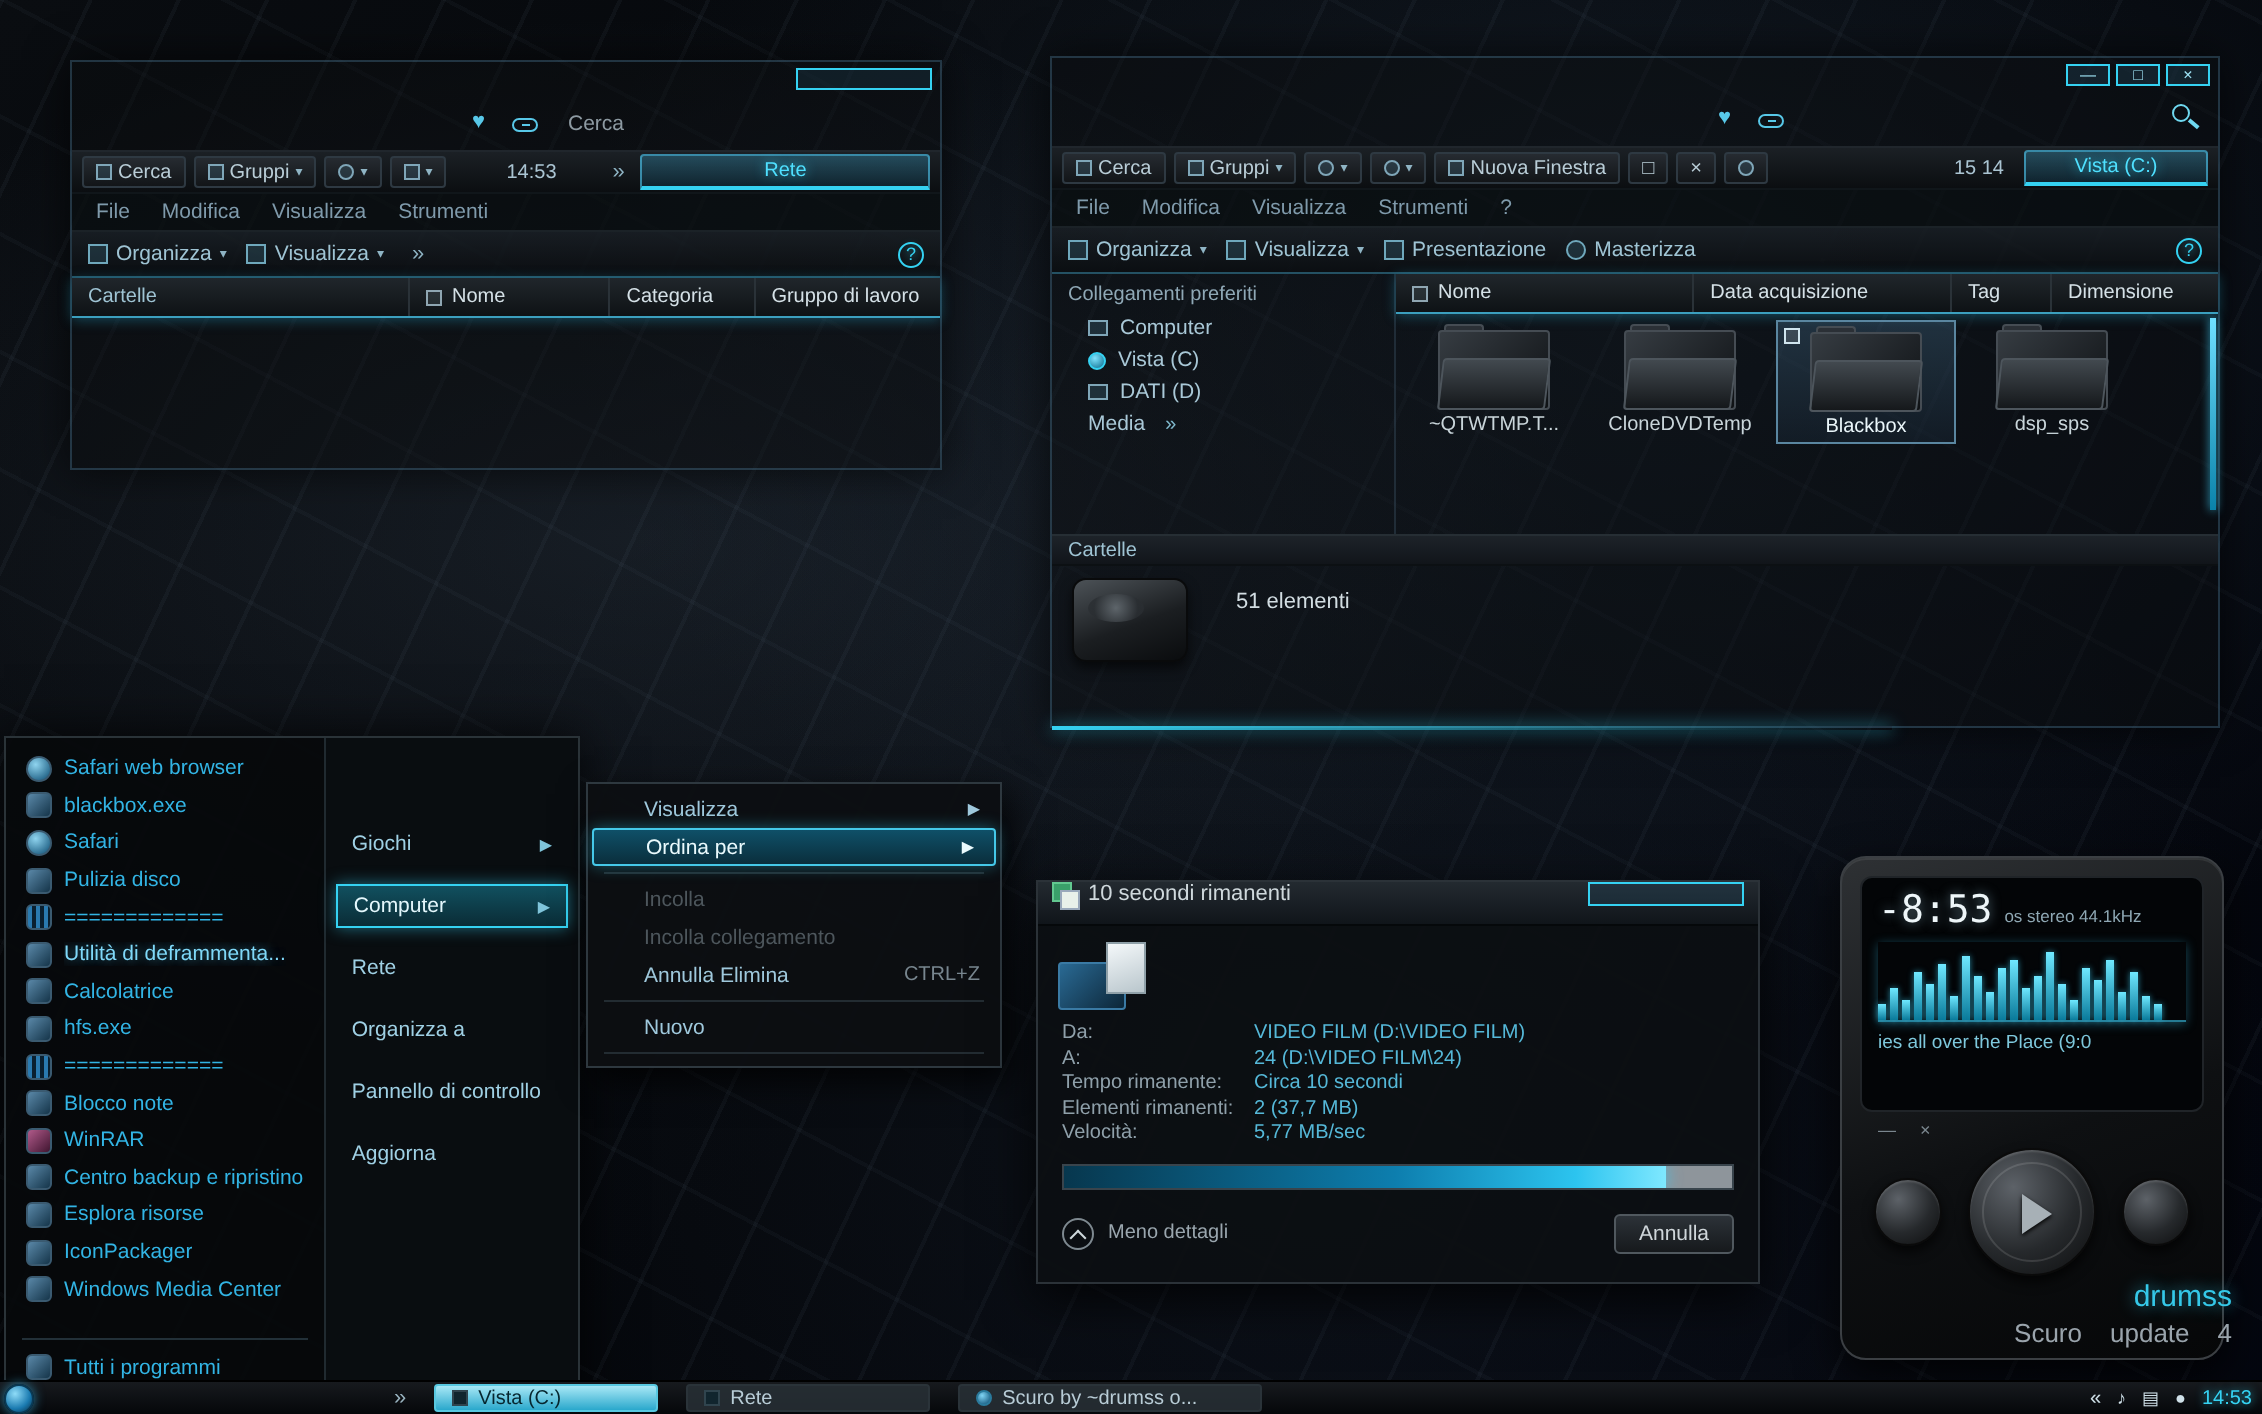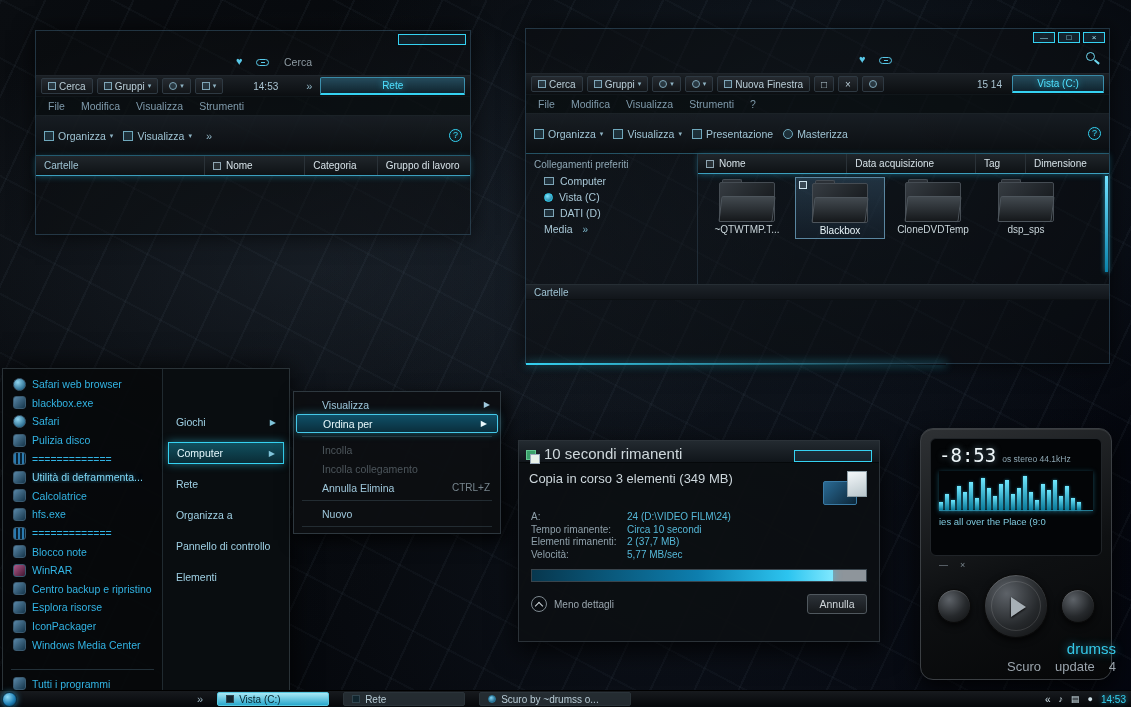--- a/index.html
+++ b/index.html
@@ -36,21 +36,21 @@
   .tbtn .round{border-radius:50%;}
   .caret{font-size:7px;color:#8fb4c4;}
   .tbtime{color:#aac4d2;margin:0 6px;white-space:nowrap;}
   .ovf{color:#8fb4c4;font-size:11px;margin:0 4px;}
   .tab{display:flex;align-items:center;justify-content:center;height:18px;padding:0 12px;
        background:linear-gradient(rgba(50,130,160,0.45),rgba(20,60,80,0.45));
        border:1px solid rgba(80,200,240,0.6);border-bottom:2px solid #35d2f2;
        color:#4fe0ff;text-shadow:0 0 6px rgba(53,210,242,0.8);border-radius:2px 2px 0 0;white-space:nowrap;}
   .menubar{display:flex;align-items:center;gap:16px;height:19px;padding:0 12px;font-size:10.5px;color:#7f9aab;
            background:rgba(10,14,17,0.55);border-bottom:1px solid #1b2227;}
-  .cmdbar{display:flex;align-items:center;gap:10px;height:40px;padding:0 8px;font-size:10.5px;color:#9fc4d4;
+  .cmdbar{display:flex;align-items:center;gap:10px;height:23px;padding:0 8px;font-size:10.5px;color:#9fc4d4;
           background:linear-gradient(rgba(26,32,38,0.8),rgba(10,13,16,0.8));border-bottom:1px solid rgba(60,180,220,0.35);}
   .cmditem{display:flex;align-items:center;gap:4px;white-space:nowrap;}
   .cmdico{width:10px;height:10px;border:1px solid #6fa8bc;background:rgba(60,110,130,0.3);}
   .cmdico.disc{border-radius:50%;}
   .helpico{margin-left:auto;width:13px;height:13px;border:1.5px solid #35d2f2;border-radius:50%;
            color:#35d2f2;font-size:9px;line-height:11px;text-align:center;text-shadow:0 0 5px rgba(53,210,242,0.9);}
   .headrow{display:flex;align-items:stretch;height:20px;font-size:10px;color:#d5e1e7;
            background:linear-gradient(#20262b,#0e1215);border-bottom:1px solid rgba(70,200,240,0.75);
            box-shadow:0 1px 6px rgba(40,180,220,0.35);}
   .hcell{display:flex;align-items:center;gap:5px;padding:0 8px;border-left:1px solid #2a3238;white-space:nowrap;overflow:hidden;}
@@ -120,22 +120,22 @@
   .cm-item.selected{margin:0 2px;padding-left:26px;border:1px solid #45c8e8;border-radius:2px;
       background:linear-gradient(#0f5068,#0a2e3c);color:#eafafd;box-shadow:0 0 8px rgba(53,210,242,0.4);}
   .cm-item .sub{margin-left:auto;font-size:8px;}
   .cm-item .short{margin-left:auto;color:#78868f;font-size:10px;}
   .cm-sep{height:1px;background:#232c32;margin:3px 8px;}
   .cm-ico{position:absolute;left:8px;top:4px;width:11px;height:11px;border-radius:2px;
       background:linear-gradient(135deg,#4a9ad0,#103048);border:1px solid #3a6a8c;}
   
   #copy-dialog{position:absolute;left:518px;top:440px;width:362px;height:202px;background:rgba(12,15,18,0.94);
       border:1px solid #2b3238;box-shadow:0 8px 24px rgba(0,0,0,0.8);}
-  .cd-cap{display:flex;align-items:flex-end;gap:6px;height:22px;padding:0 7px;
-      background:linear-gradient(#232a30,#10151a);border-bottom:1px solid #05080a;font-size:15px;color:#cfd8dc;}
+  .cd-cap{display:flex;align-items:flex-start;gap:6px;height:22px;padding:0 7px;
+      background:linear-gradient(#232a30,#10151a);border-bottom:1px solid #05080a;font-size:11px;color:#cfd8dc;}
   .copyico{width:12px;height:12px;position:relative;}
   .copyico::before{content:"";position:absolute;left:0;top:0;width:8px;height:8px;background:#3aa06a;border:1px solid #62c890;}
   .copyico::after{content:"";position:absolute;left:4px;top:4px;width:8px;height:8px;background:#e8f2ea;border:1px solid #9ab;}
   .cd-ctl{margin-left:auto;width:78px;height:12px;border:1px solid #35d2f2;background:rgba(35,70,90,0.35);}
   .cd-head{display:flex;align-items:flex-start;gap:8px;padding:8px 10px 2px;}
   .cd-heading{flex:1;font-size:13px;color:#ccd6db;}
   .copygfx{flex:none;width:46px;height:34px;position:relative;}
   .copygfx .gfold{position:absolute;left:0;bottom:0;width:34px;height:24px;background:linear-gradient(135deg,#2a6a94,#0c2638);border:1px solid #3a7aa4;border-radius:2px;}
   .copygfx .gsheet{position:absolute;right:2px;top:0;width:20px;height:26px;background:linear-gradient(160deg,#f4f8fa,#b9c6cc);border:1px solid #8fa0a8;}
   .cd-fields{padding:4px 12px 0;font-size:10px;line-height:12.5px;}
@@ -381,52 +381,56 @@
         </div>
         <div class="fgrid">
           <div class="fitem">
             <div class="folder-shape">
                 <div class="ftab"></div>
                 <div class="fback"></div>
                 <div class="ffront"></div>
               </div>
             <div class="flabel">~QTWTMP.T...</div>
           </div>
+          <div class="fitem">
+            <div class="folder-shape">
+                <div class="ftab"></div>
+                <div class="fback"></div>
+                <div class="ffront"></div>
+              </div>
+            <div class="flabel">CloneDVDTemp</div>
+          </div>
           <div class="fitem selected">
             <span class="selchk"></span>
             <div class="folder-shape">
                 <div class="ftab"></div>
                 <div class="fback"></div>
                 <div class="ffront"></div>
               </div>
             <div class="flabel">Blackbox</div>
           </div>
           <div class="fitem">
             <div class="folder-shape">
                 <div class="ftab"></div>
                 <div class="fback"></div>
                 <div class="ffront"></div>
               </div>
-            <div class="flabel">CloneDVDTemp</div>
-          </div>
-          <div class="fitem">
-            <div class="folder-shape">
-                <div class="ftab"></div>
-                <div class="fback"></div>
-                <div class="ffront"></div>
-              </div>
             <div class="flabel">dsp_sps</div>
           </div>
         </div>
         <div class="vscroll"></div>
       </div>
     </div>
     <div class="cartbar">
         <span>Cartelle</span>
       </div>
+    <div class="statusrow">
+      <div class="drive-icon"></div>
+      <span class="statustext">51 elementi</span>
+    </div>
     <div class="winglow"></div>
   </div>
 
   <div id="start-menu">
     <div class="sm-left">
       <div class="sm-item">
           <span class="ai"></span>
           <span class="lbl">Safari web browser</span>
         </div>
       <div class="sm-item">
@@ -508,21 +512,21 @@
       <div class="smr-item">
           <span>Rete</span>
         </div>
       <div class="smr-item">
           <span>Organizza a</span>
         </div>
       <div class="smr-item">
           <span>Pannello di controllo</span>
         </div>
       <div class="smr-item">
-          <span>Elementi</span>
+          <span>Aggiorna</span>
         </div>
       <div class="sm-btns">
         <div class="smbtn">
             <span class="pwr"></span>
           </div>
         <div class="smbtn">
             <span class="lock"></span>
           </div>
         <div class="smbtn">
             <span>▶</span>
@@ -558,27 +562,30 @@
     <div class="cm-sep"></div>
   </div>
 
   <div id="copy-dialog">
     <div class="cd-cap">
       <span class="copyico"></span>
       <span>10 secondi rimanenti</span>
       <div class="cd-ctl"></div>
     </div>
     <div class="cd-head">
-      <div class="cd-heading">Copia in corso 3 elementi (349 MB)</div>
       <div class="copygfx">
           <div class="gfold"></div>
           <div class="gsheet"></div>
         </div>
     </div>
     <div class="cd-fields">
+      <div class="cd-row">
+          <span class="cd-label">Da:</span>
+          <span class="cd-value">VIDEO FILM (D:\VIDEO FILM)</span>
+        </div>
       <div class="cd-row">
           <span class="cd-label">A:</span>
           <span class="cd-value">24 (D:\VIDEO FILM\24)</span>
         </div>
       <div class="cd-row">
           <span class="cd-label">Tempo rimanente:</span>
           <span class="cd-value">Circa 10 secondi</span>
         </div>
       <div class="cd-row">
           <span class="cd-label">Elementi rimanenti:</span>

